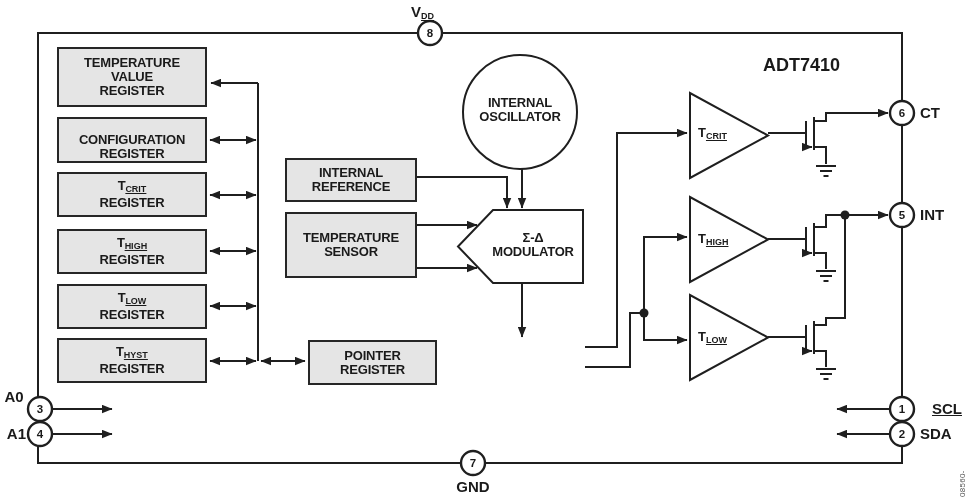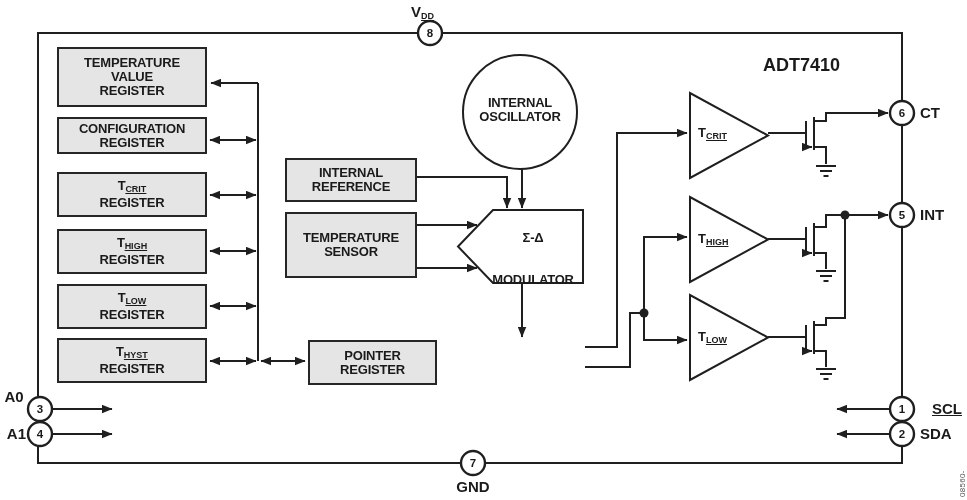--- a/index.html
+++ b/index.html
@@ -147,21 +147,21 @@
     </g>
   </svg>
 
   <div class="lbl" style="left:763px;top:55px;font-size:18px;letter-spacing:0;">ADT7410</div>
 
   <div class="box" style="left:57px;top:47px;width:150px;height:60px;">
     <div>TEMPERATURE</div>
     <div>VALUE</div>
     <div>REGISTER</div>
   </div>
-  <div class="box" style="left:57px;top:117px;width:150px;height:37px;">
+  <div class="box" style="left:57px;top:117px;width:150px;height:46px;justify-content:flex-end;">
     <div>CONFIGURATION</div>
     <div>REGISTER</div>
   </div>
   <div class="box" style="left:57px;top:172px;width:150px;height:45px;">
     <div><span>T</span><sub>CRIT</sub></div>
     <div>REGISTER</div>
   </div>
   <div class="box" style="left:57px;top:229px;width:150px;height:45px;">
     <div><span>T</span><sub>HIGH</sub></div>
     <div>REGISTER</div>
@@ -185,21 +185,21 @@
   </div>
   <div class="box" style="left:308px;top:340px;width:129px;height:45px;">
     <div>POINTER</div>
     <div>REGISTER</div>
   </div>
 
   <div class="txtblock" style="left:462px;top:96px;width:116px;">
     <div>INTERNAL</div>
     <div>OSCILLATOR</div>
   </div>
-  <div class="txtblock" style="left:478px;top:231px;width:110px;gap:28px;">
+  <div class="txtblock" style="left:478px;top:231px;width:110px;">
     <div>Σ-Δ</div>
     <div>MODULATOR</div>
   </div>
 
   <div class="lbl comp-lbl" style="left:698px;top:125px;"><span>T</span><sub>CRIT</sub></div>
   <div class="lbl comp-lbl" style="left:698px;top:231px;"><span>T</span><sub>HIGH</sub></div>
   <div class="lbl comp-lbl" style="left:698px;top:329px;"><span>T</span><sub>LOW</sub></div>
 
   <div class="lbl pinlbl" style="left:411px;top:3px;"><span>V</span><sub>DD</sub></div>
   <div class="lbl pinlbl" style="left:920px;top:104px;">CT</div>

